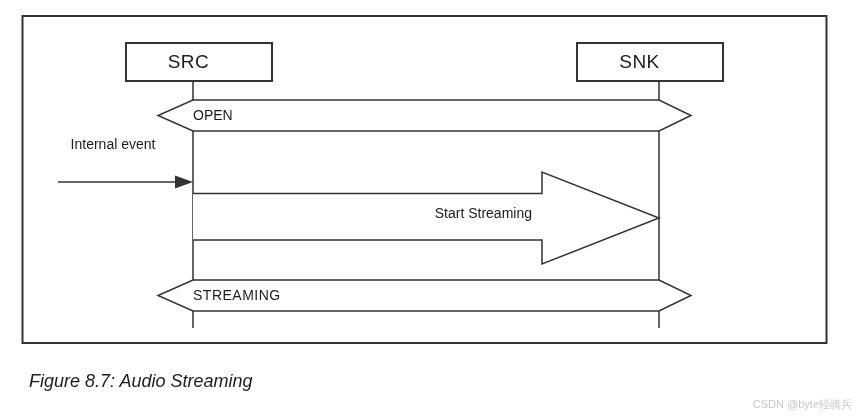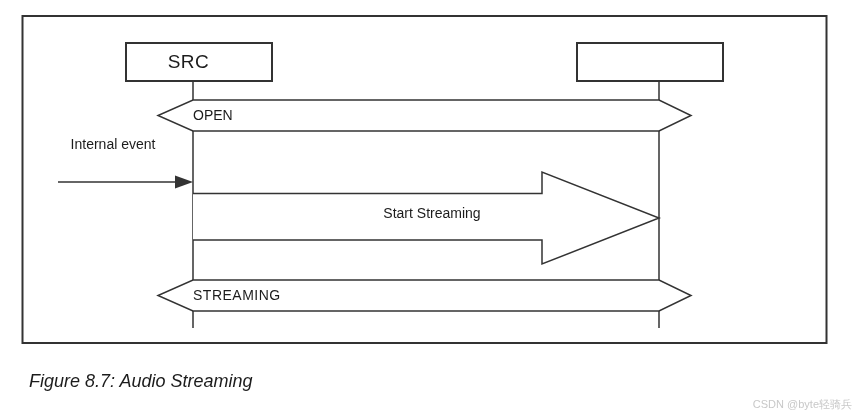--- a/index.html
+++ b/index.html
@@ -32,21 +32,21 @@
   .actor-label.src{left:126px;}
   .actor-label.snk{left:577px;}
   .banner-label{
     left:193px;width:432px;height:31px;line-height:31px;
     text-align:left;font-size:14px;
   }
   .banner-label.open{top:100px;}
   .banner-label.streaming{top:280px;letter-spacing:0.5px;}
   .msg-label{
     left:332px;top:199px;width:200px;height:28px;line-height:28px;
-    text-align:center;font-size:14px;
+    text-align:right;font-size:14px;
   }
   .annotation{
     left:28px;top:136px;width:170px;
     text-align:center;font-size:14px;line-height:17px;
   }
   .caption{
     left:20px;top:371px;
     font-size:18px;font-style:italic;margin-left:9px;
   }
   .watermark{
@@ -72,20 +72,21 @@
     <polygon class="shape" points="193,280 659,280 691,295.5 659,311 193,311 158,295.5"></polygon>
 
     <path class="thin" d="M58 182 H180"></path>
     <polygon class="solid" points="193,182 175,175.5 175,188.5"></polygon>
 
     <rect class="box" x="126" y="43" width="146" height="38"></rect>
     <rect class="box" x="577" y="43" width="146" height="38"></rect>
   </svg>
 
   <div class="txt actor-label src">SRC</div>
+  <div class="txt actor-label snk">SNK</div>
 
   <div class="txt banner-label open">OPEN</div>
 
   <div class="txt annotation">
     <div>Internal event</div>
   </div>
 
   <div class="txt msg-label">Start Streaming</div>
 
   <div class="txt banner-label streaming">STREAMING</div>

